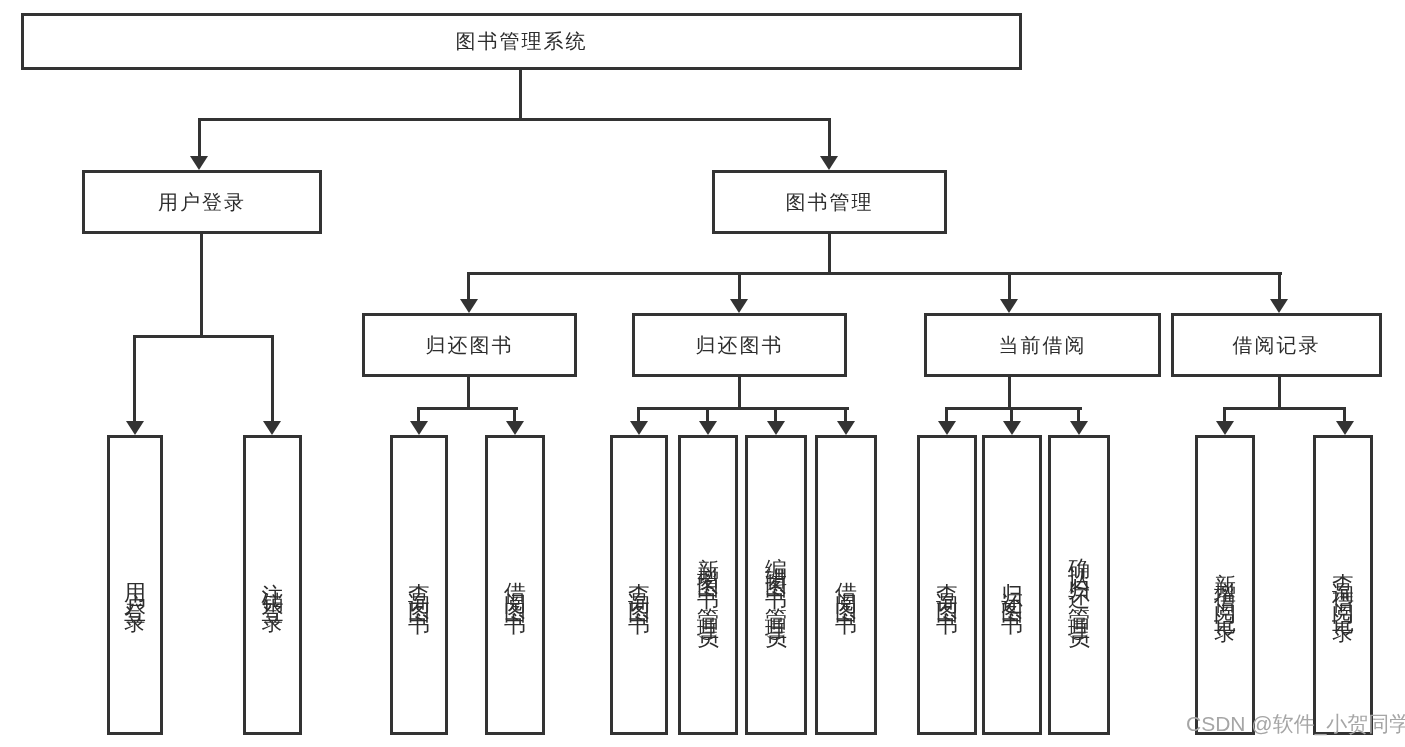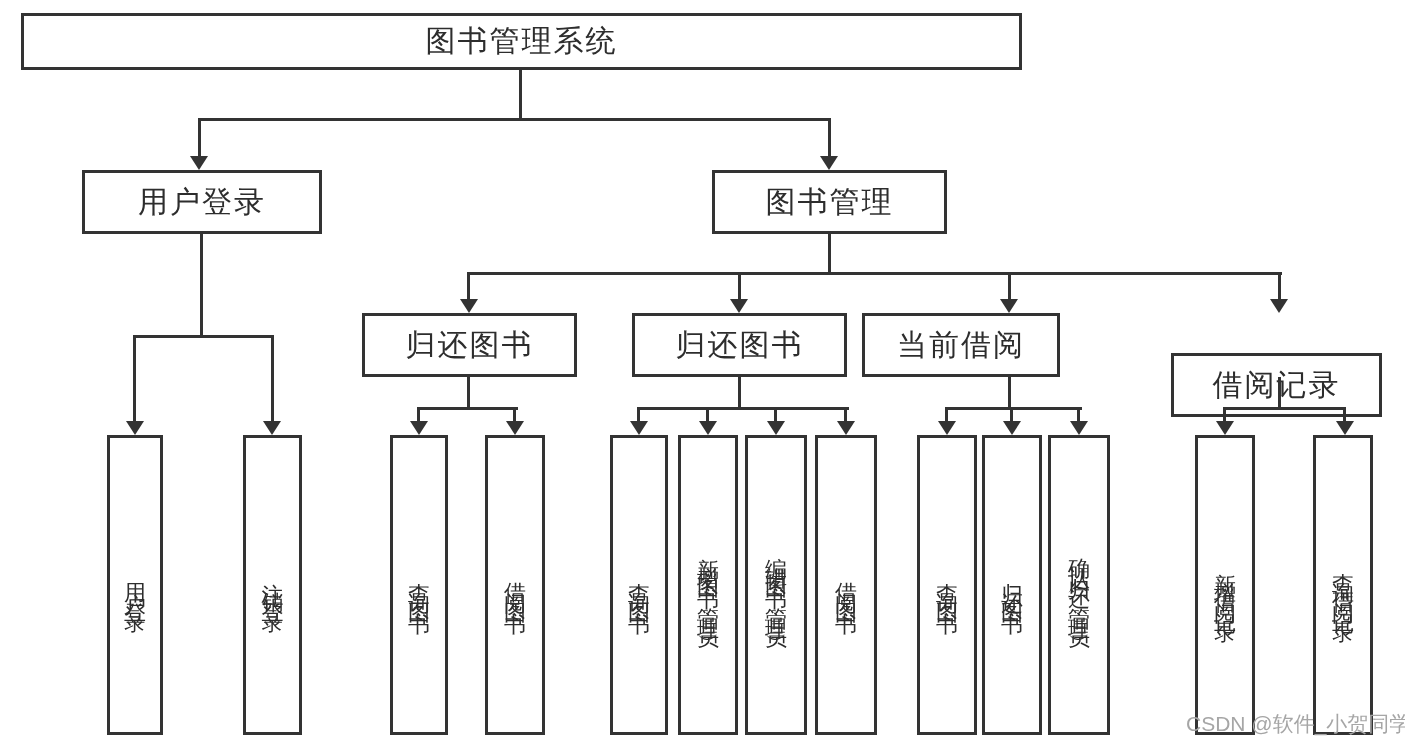--- a/index.html
+++ b/index.html
@@ -1,19 +1,19 @@
 <!DOCTYPE html>
 <html><head>
 <meta charset="utf-8">
 <style>
   html,body{margin:0;padding:0;background:#fff;}
   .canvas{position:relative;width:1405px;height:747px;background:#ffffff;overflow:hidden;
           font-family:"Liberation Sans","DejaVu Sans",sans-serif;color:#2d2d2d;}
   .node{position:absolute;box-sizing:border-box;border:3px solid #333333;background:#ffffff;
-        display:flex;align-items:center;justify-content:center;font-size:30px;
+        display:flex;align-items:center;justify-content:center;font-size:20px;
         letter-spacing:2px;white-space:nowrap;}
   .leaf{position:absolute;box-sizing:border-box;border:3px solid #333333;background:#ffffff;
         display:flex;align-items:center;justify-content:center;}
   .vtext{writing-mode:vertical-lr;text-orientation:mixed;font-size:22px;line-height:1;
          letter-spacing:10px;}
   .vl{position:absolute;width:3px;background:#333333;}
   .hl{position:absolute;height:3px;background:#333333;}
   .ah{position:absolute;width:0;height:0;border-left:9px solid transparent;
       border-right:9px solid transparent;border-top:14px solid #333333;}
   .watermark{position:absolute;left:1186px;top:710px;font-size:21px;color:#a6a6a6;
@@ -37,25 +37,25 @@
   </div>
 
   <div class="node" style="left:362px;top:313px;width:215px;height:64px;">
     <span>归还图书</span>
   </div>
 
   <div class="node" style="left:632px;top:313px;width:215px;height:64px;">
     <span>归还图书</span>
   </div>
 
-  <div class="node" style="left:862px;top:313px;width:198px;height:64px;">
+  <div class="node" style="left:924px;top:313px;width:237px;height:64px;">
     <span>当前借阅</span>
   </div>
 
-  <div class="node" style="left:1171px;top:313px;width:211px;height:64px;margin-top:40px;">
+  <div class="node" style="left:1171px;top:313px;width:211px;height:64px;">
     <span>借阅记录</span>
   </div>
 
   <div class="leaf" style="left:107px;top:435px;width:56px;height:300px;">
     <span class="vtext">用户登录</span>
   </div>
   <div class="leaf" style="left:243px;top:435px;width:59px;height:300px;">
     <span class="vtext">注销登录</span>
   </div>
 

